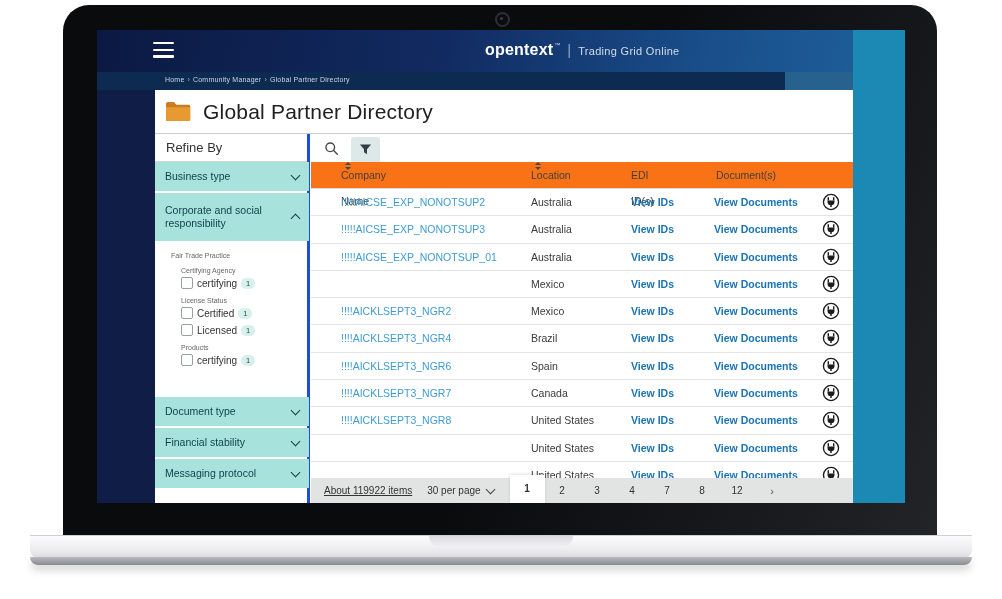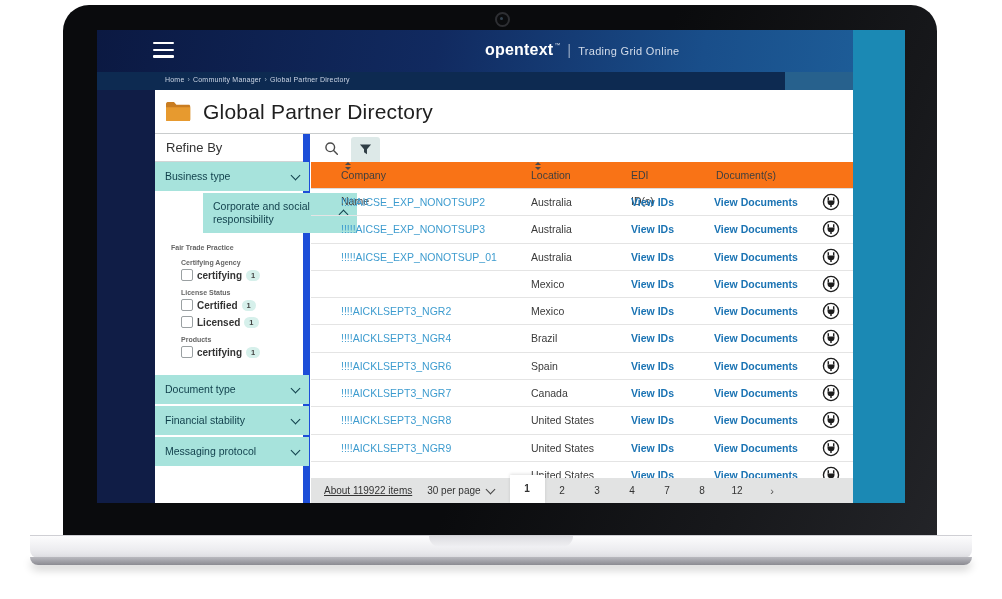--- a/index.html
+++ b/index.html
@@ -39,30 +39,30 @@
   .crumbs{position:absolute;left:68px;top:46px;font-size:7px;color:#ccd6e6;letter-spacing:.2px;}
   .crumbs .sep{margin:0 3px;color:#9fb0c6;}
   .crumbs a{color:#ccd6e6;text-decoration:none;}
 
   .panel{position:absolute;left:58px;top:60px;width:698px;height:413px;background:#fff;}
   .titlebar{position:relative;height:43px;border-bottom:1px solid #c9cccd;}
   .folder{position:absolute;left:10px;top:11px;}
   .pagetitle{position:absolute;left:48px;top:0;line-height:43px;font-size:21px;color:#202020;font-weight:400;letter-spacing:.2px;}
 
   
-  .sidebar{position:absolute;left:0;top:44px;width:155px;height:369px;border-right:7px solid #1d4ed8;background:#fff;box-sizing:border-box;}
+  .sidebar{position:absolute;left:0;top:44px;width:155px;height:369px;border-right:3px solid #1d4ed8;background:#fff;box-sizing:border-box;}
   .refine{height:27px;line-height:27px;padding-left:11px;font-size:13px;color:#333;border-bottom:1px solid #d2d5d6;}
   .facet{background:#a7e3dc;color:#0f3e4a;font-size:10.5px;padding:0 10px;display:flex;align-items:center;
          justify-content:space-between;margin-bottom:2px;cursor:pointer;width:154px;box-sizing:border-box;}
   .facet .lbl{line-height:1.25;max-width:118px;}
-  .f-sm{height:29px;} .f-lg{height:40px;margin-left:48px;}
+  .f-sm{height:29px;} .f-lg{height:48px;}
   .chev{width:6px;height:6px;border-right:1.6px solid #11404c;border-bottom:1.6px solid #11404c;
         transform:rotate(45deg);margin-top:-3px;flex:none;}
   .chev.up{transform:rotate(225deg);margin-top:3px;}
-  .expanded{padding:9px 0 8px 16px;height:123px;font-weight:bold;}
+  .expanded{padding:9px 0 22px 16px;height:123px;}
   .grp{font-size:7px;color:#666;}
   .sub{font-size:7px;color:#666;margin:8px 0 2px 10px;}
   .opt{display:flex;align-items:center;gap:4px;margin:3px 0 5px 10px;cursor:pointer;}
   .cb{width:10px;height:10px;border:1px solid #9aa0a2;border-radius:2px;background:#fff;flex:none;}
   .opt-label{font-size:10px;color:#333;}
   .badge{background:#d6f0eb;color:#444;font-size:7.5px;padding:1px 5px;border-radius:8px;}
 
   
   .tablearea{position:absolute;left:156px;top:44px;width:542px;height:369px;}
   .toolbar{position:relative;height:28px;}
@@ -356,21 +356,20 @@
       <svg width="18" height="18" viewBox="0 0 20 20">
         <circle cx="10" cy="10" r="8.4" fill="none" stroke="#1d1d1d" stroke-width="1.5"></circle>
         <path d="M7 4.8 v3.4 M13 4.8 v3.4" stroke="#1d1d1d" stroke-width="1.6"></path>
         <path d="M6.1 8.2 h7.8 v1.4 a3.9 3.9 0 0 1 -7.8 0 Z" fill="#1d1d1d"></path>
         <rect x="9.2" y="13" width="1.6" height="2.6" fill="#1d1d1d"></rect>
       </svg>
     </span>
   </div>
 
   <div class="trow">
-    <a class="c-name">!!!!AICKLSEPT3_NGR9</a>
     <span class="c-loc">United States</span>
     <a class="c-ids">View IDs</a>
     <a class="c-docs">View Documents</a>
     <span class="c-plug">
       <svg width="18" height="18" viewBox="0 0 20 20">
         <circle cx="10" cy="10" r="8.4" fill="none" stroke="#1d1d1d" stroke-width="1.5"></circle>
         <path d="M7 4.8 v3.4 M13 4.8 v3.4" stroke="#1d1d1d" stroke-width="1.6"></path>
         <path d="M6.1 8.2 h7.8 v1.4 a3.9 3.9 0 0 1 -7.8 0 Z" fill="#1d1d1d"></path>
         <rect x="9.2" y="13" width="1.6" height="2.6" fill="#1d1d1d"></rect>
       </svg>

